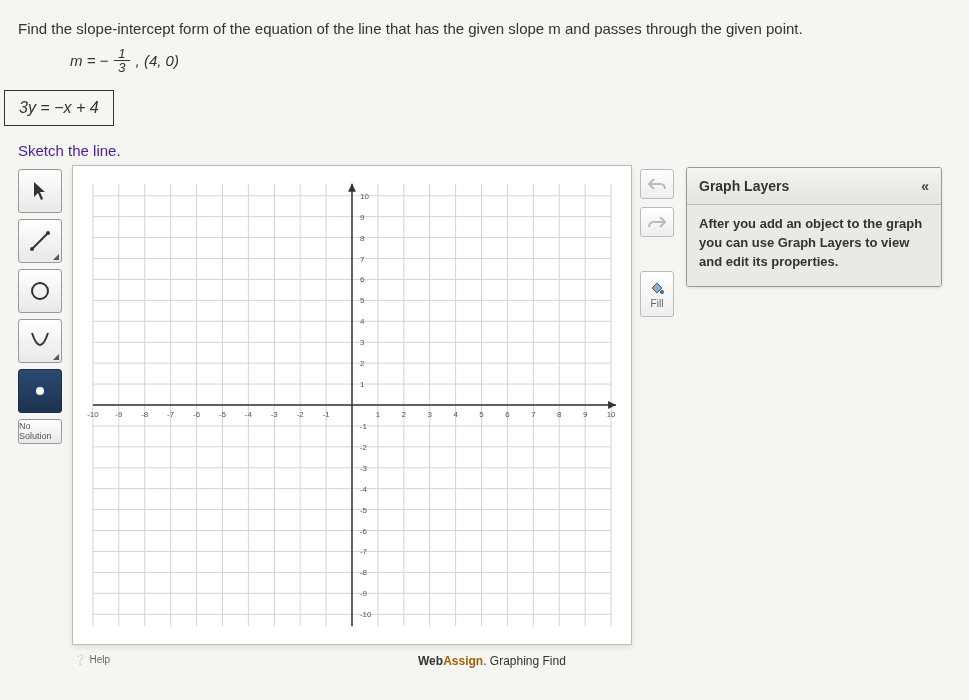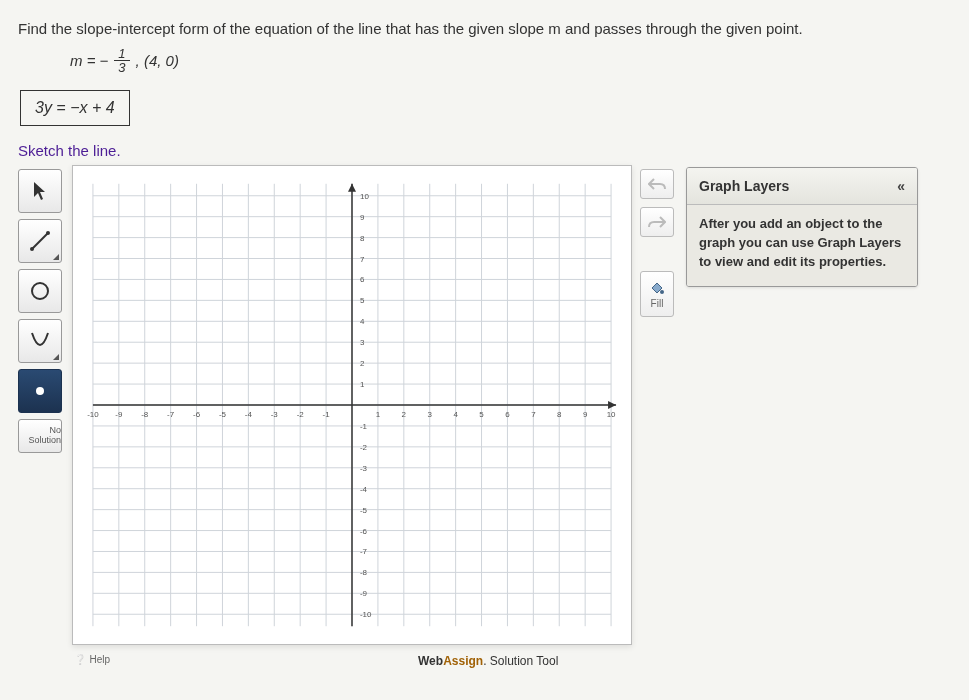--- a/index.html
+++ b/index.html
@@ -34,21 +34,21 @@
     line-height: 1;
     vertical-align: middle;
     margin: 0 2px;
   }
   .frac .num { border-bottom: 1px solid #333; padding: 0 4px; }
   .frac .den { padding: 0 4px; }
   .answer-box {
     display: inline-block;
     border: 1px solid #333;
     padding: 8px 14px;
-    margin: 6px 0 12px 20px;
+    margin: 6px 0 12px 4px;
     font-size: 16px;
     font-style: italic;
   }
   .sketch-label {
     padding: 4px 18px 6px 18px;
     font-size: 15px;
     color: #4c1d95;
   }
   .tool-container {
     position: relative;
@@ -83,25 +83,25 @@
     border-color: #1c3250;
   }
   .tool-btn .corner {
     position: absolute;
     right: 2px; bottom: 2px;
     width: 0; height: 0;
     border-left: 6px solid transparent;
     border-bottom: 6px solid #555;
   }
   .tool-btn.no-sol {
-    height: 34px;
+    height: 25px;
     font-size: 9px;
     font-style: normal;
     color: #555;
-    text-align: right;
+    text-align: left;
     line-height: 1.1;
   }
   .canvas-wrap {
     position: absolute;
     left: 54px; top: 0;
     width: 560px; height: 480px;
     border: 1px solid #bbb;
     background: #fff;
     box-shadow: 0 2px 6px rgba(0,0,0,0.1);
   }
@@ -151,21 +151,21 @@
     align-items: center;
     justify-content: center;
     font-size: 10px;
     color: #666;
     gap: 2px;
     margin-top: 26px;
   }
   .layers-panel {
     position: absolute;
     left: 668px; top: 2px;
-    width: 232px;
+    width: 256px;
     border: 1px solid #999;
     border-radius: 3px;
     overflow: hidden;
     box-shadow: 0 1px 3px rgba(0,0,0,0.1);
   }
   .layers-header {
     background: linear-gradient(#f4f4f0,#e4e4de);
     padding: 10px 12px;
     font-weight: bold;
     font-size: 14px;
@@ -330,21 +330,21 @@
         <text x="288" y="23" font-size="8" fill="#555" text-anchor="start">10</text>
       </svg>
   </div>
 
   <div class="help-btn">
     <span>❔</span>
     <span>Help</span>
   </div>
 
   <div class="branding">
-    <b>Web</b><span class="assign">Assign</span><span>. Solution Tool</span>
+    <b>Web</b><span class="assign">Assign</span><span>. Graphing Find</span>
   </div>
 
   <div class="side-btns">
     <div class="side-btn">
       <svg width="18" height="14" viewBox="0 0 18 14">
           <path d="M6 2 L1 7 L6 12 M1 7 L12 7 Q17 7 17 12" fill="none" stroke="#bbb" stroke-width="2"></path>
         </svg>
     </div>
     <div class="side-btn">
       <svg width="18" height="14" viewBox="0 0 18 14">

